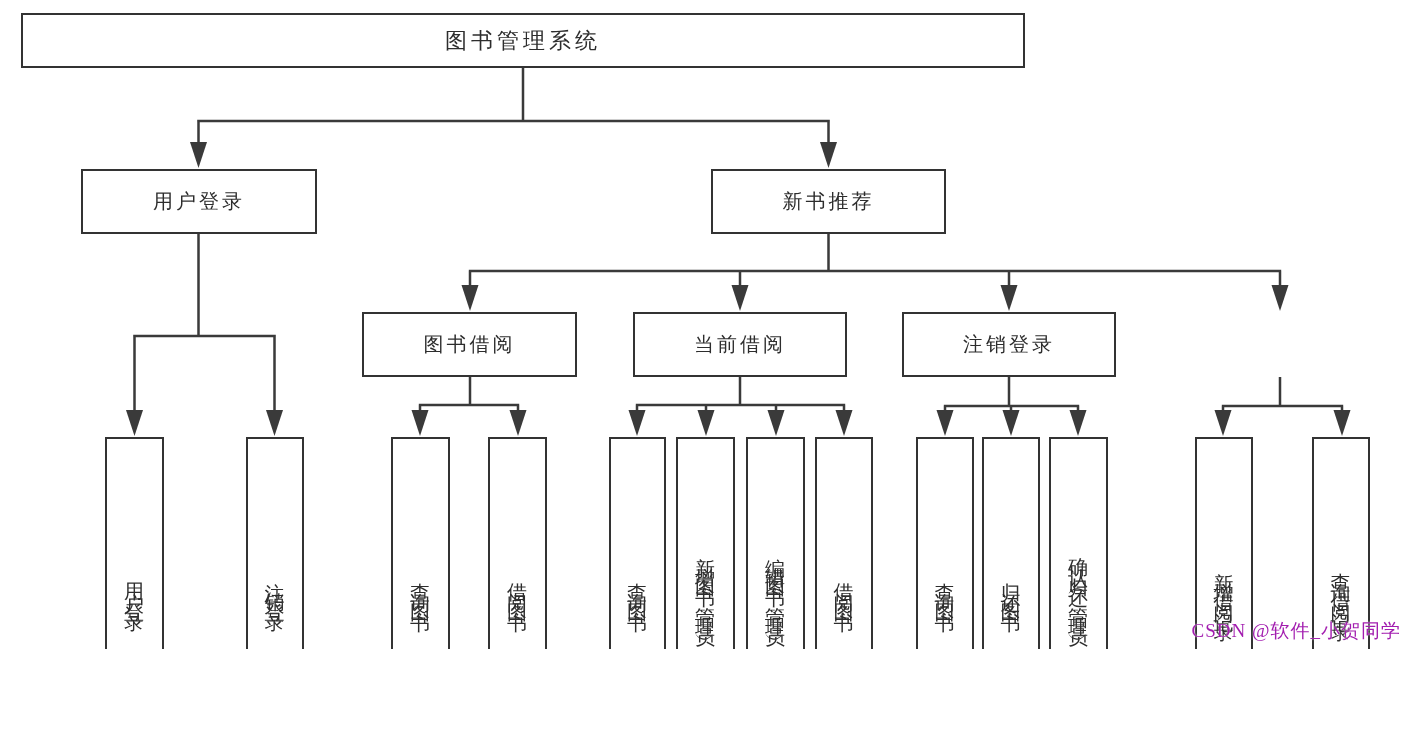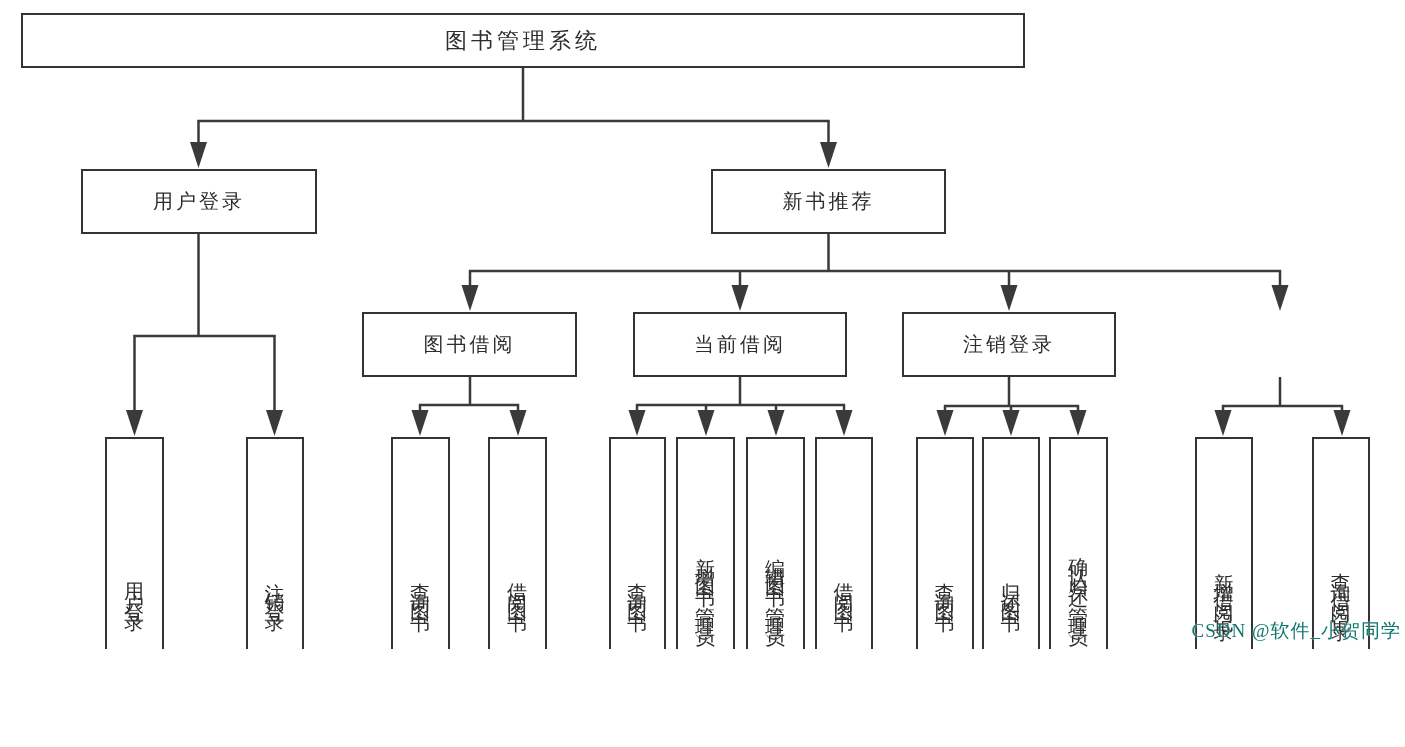--- a/index.html
+++ b/index.html
@@ -37,21 +37,21 @@
     letter-spacing:10px;
     line-height:1;
     white-space:nowrap;
   }
   #watermark{
     position:absolute;
     right:4px;
     bottom:5px;
     font-size:19px;
     letter-spacing:1px;
-    color:#0f766e;
+    color:#a21caf;
     text-shadow:0 0 2px #ffffff;
     white-space:nowrap;
   }
 </style>
 </head>
 <body>
 
 <div id="stage">
 
   <svg id="connectors" width="1405" height="747" viewBox="0 0 1405 747">

